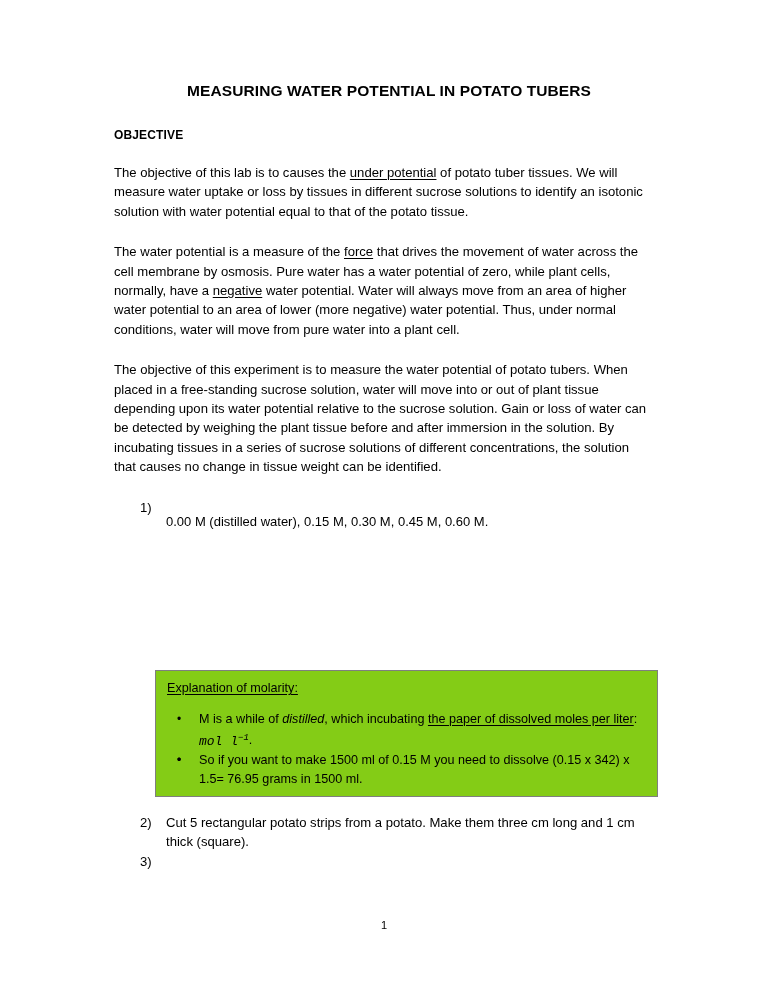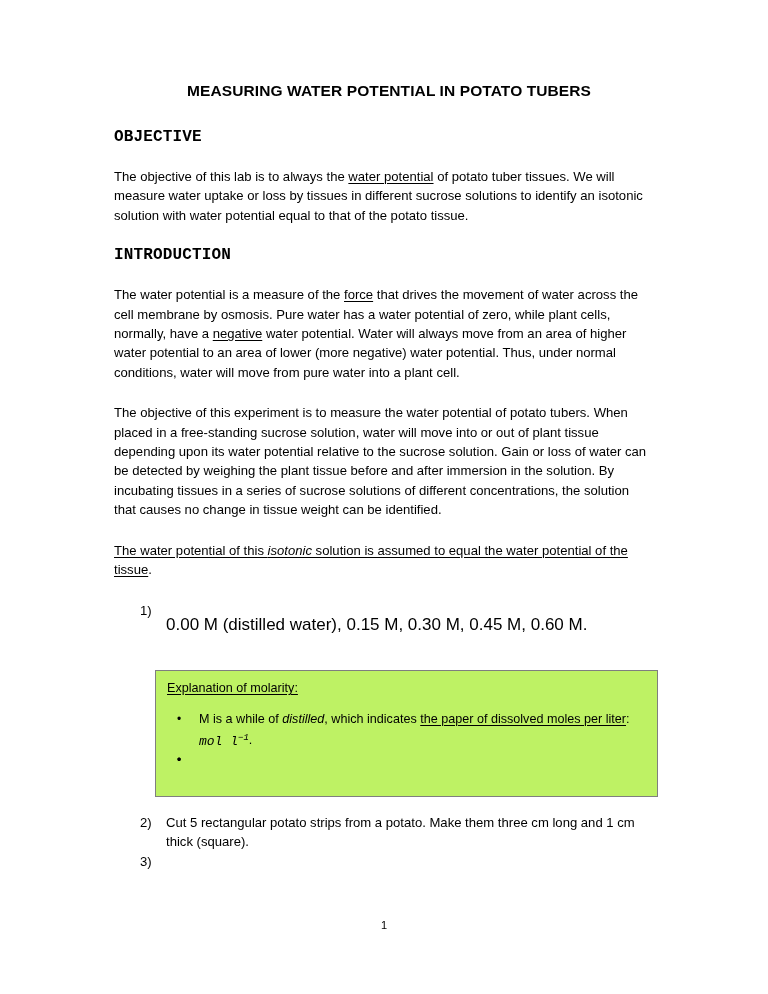--- a/index.html
+++ b/index.html
@@ -31,25 +31,24 @@
   }
   .doc-title {
     font-size: 15.5px;
     font-weight: bold;
     text-align: center;
     letter-spacing: 0.1px;
     margin: 0 0 28px 0;
     padding-left: 10px;
   }
   .section-heading {
-    font-size: 16px;
+    font-size: 12px;
     font-weight: bold;
     letter-spacing: 0.15px;
     margin: 0 0 21px 0;
-    font-family: Liberation Mono, monospace;
   }
   p.body-text {
     font-size: 13.1px;
     line-height: 19.4px;
     margin: 0 0 21px 0;
     text-align: left;
   }
   .u { text-decoration: underline; text-underline-offset: 1.5px; }
   .it { font-style: italic; }
 
@@ -67,35 +66,35 @@
     margin-bottom: 0;
   }
   .num-item .marker {
     position: absolute;
     left: 26px;
     top: 0;
     width: 22px;
     text-align: left;
   }
   .sub-line {
-    font-size: 17px;
+    font-size: 13px;
     line-height: 19.4px;
     padding-left: 52px;
   }
 
   
   .box {
     position: absolute;
     left: 155px;
     top: 670px;
     width: 503px;
     height: 127px;
     border: 1px solid #7f7f7f;
     box-sizing: border-box;
-    background: #bef264;
+    background: #84cc16;
   }
   .box-inner {
     padding: 8px 10px 0 11px;
   }
   .box-title {
     font-size: 12.6px;
     line-height: 18px;
     margin-bottom: 13px;
   }
   .bullet-list {
@@ -141,57 +140,55 @@
 <body>
 
 <div class="page">
 
   <div class="content">
 
     <h1 class="doc-title">MEASURING WATER POTENTIAL IN POTATO TUBERS</h1>
 
     <div class="section-heading">OBJECTIVE</div>
 
-    <p class="body-text"><span>The objective of this lab is to always the </span><span class="u">water potential</span><span> of potato tuber tissues. We will measure water uptake or loss by tissues in different sucrose solutions to identify an isotonic solution with water potential equal to that of the potato tissue.</span></p>
-
-    <div class="section-heading">INTRODUCTION</div>
+    <p class="body-text"><span>The objective of this lab is to causes the </span><span class="u">under potential</span><span> of potato tuber tissues. We will measure water uptake or loss by tissues in different sucrose solutions to identify an isotonic solution with water potential equal to that of the potato tissue.</span></p>
+
 
     <p class="body-text"><span>The water potential is a measure of the </span><span class="u">force</span><span> that drives the movement of water across the cell membrane by osmosis.  Pure water has a water potential of zero, while plant cells, normally, have a </span><span class="u">negative</span><span> water potential. Water will always move from an area of higher water potential to an area of lower (more negative) water potential.  Thus, under normal conditions, water will move from pure water into a plant cell.</span></p>
 
     <p class="body-text">The objective of this experiment is to measure the water potential of potato tubers. When placed in a free-standing sucrose solution, water will move into or out of plant tissue depending upon its water potential relative to the sucrose solution.  Gain or loss of water can be detected by weighing the plant tissue before and after immersion in the solution.  By incubating tissues in a series of sucrose solutions of different concentrations, the solution that causes no change in tissue weight can be identified.</p>
 
-    <p class="body-text"><span class="u">The water potential of this </span><span class="u it">isotonic</span><span class="u"> solution is assumed to equal the water potential of the tissue</span><span>.</span></p>
 
 
     <div class="num-list">
       <div class="num-item">
         <span class="marker">1)</span>
       </div>
       <div style="height:14px"></div>
       <div class="sub-line">0.00 M (distilled water), 0.15 M, 0.30 M, 0.45 M, 0.60 M.</div>
     </div>
 
   </div>
 
   <div class="box">
     <div class="box-inner">
       <div class="box-title u">Explanation of molarity:</div>
 
       <div class="bullet-list">
 
         <div class="bullet-item">
-          <span class="dot">•</span><span>M is a while of </span><span class="it">distilled</span><span>, which indicates </span><span class="u">the paper of dissolved moles per liter</span><span>: </span><span class="mathy"><span>mol l</span><sup>−1</sup></span><span>.</span>
+          <span class="dot">•</span><span>M is a while of </span><span class="it">distilled</span><span>, which incubating </span><span class="u">the paper of dissolved moles per liter</span><span>: </span><span class="mathy"><span>mol l</span><sup>−1</sup></span><span>.</span>
         </div>
 
         <div class="bullet-item">
           <span class="dot">•</span>
         </div>
 
         <div class="bullet-item">
-          <span class="dot">•</span>
+          <span class="dot">•</span><span>So if you want to make 1500 ml of 0.15 M you need to dissolve (0.15 x 342) x 1.5= 76.95 grams in 1500 ml.</span>
         </div>
 
       </div>
     </div>
   </div>
 
   <div class="block-abs" style="top:813px;">
     <div class="num-list">
       <div class="num-item">
         <span class="marker">2)</span>

